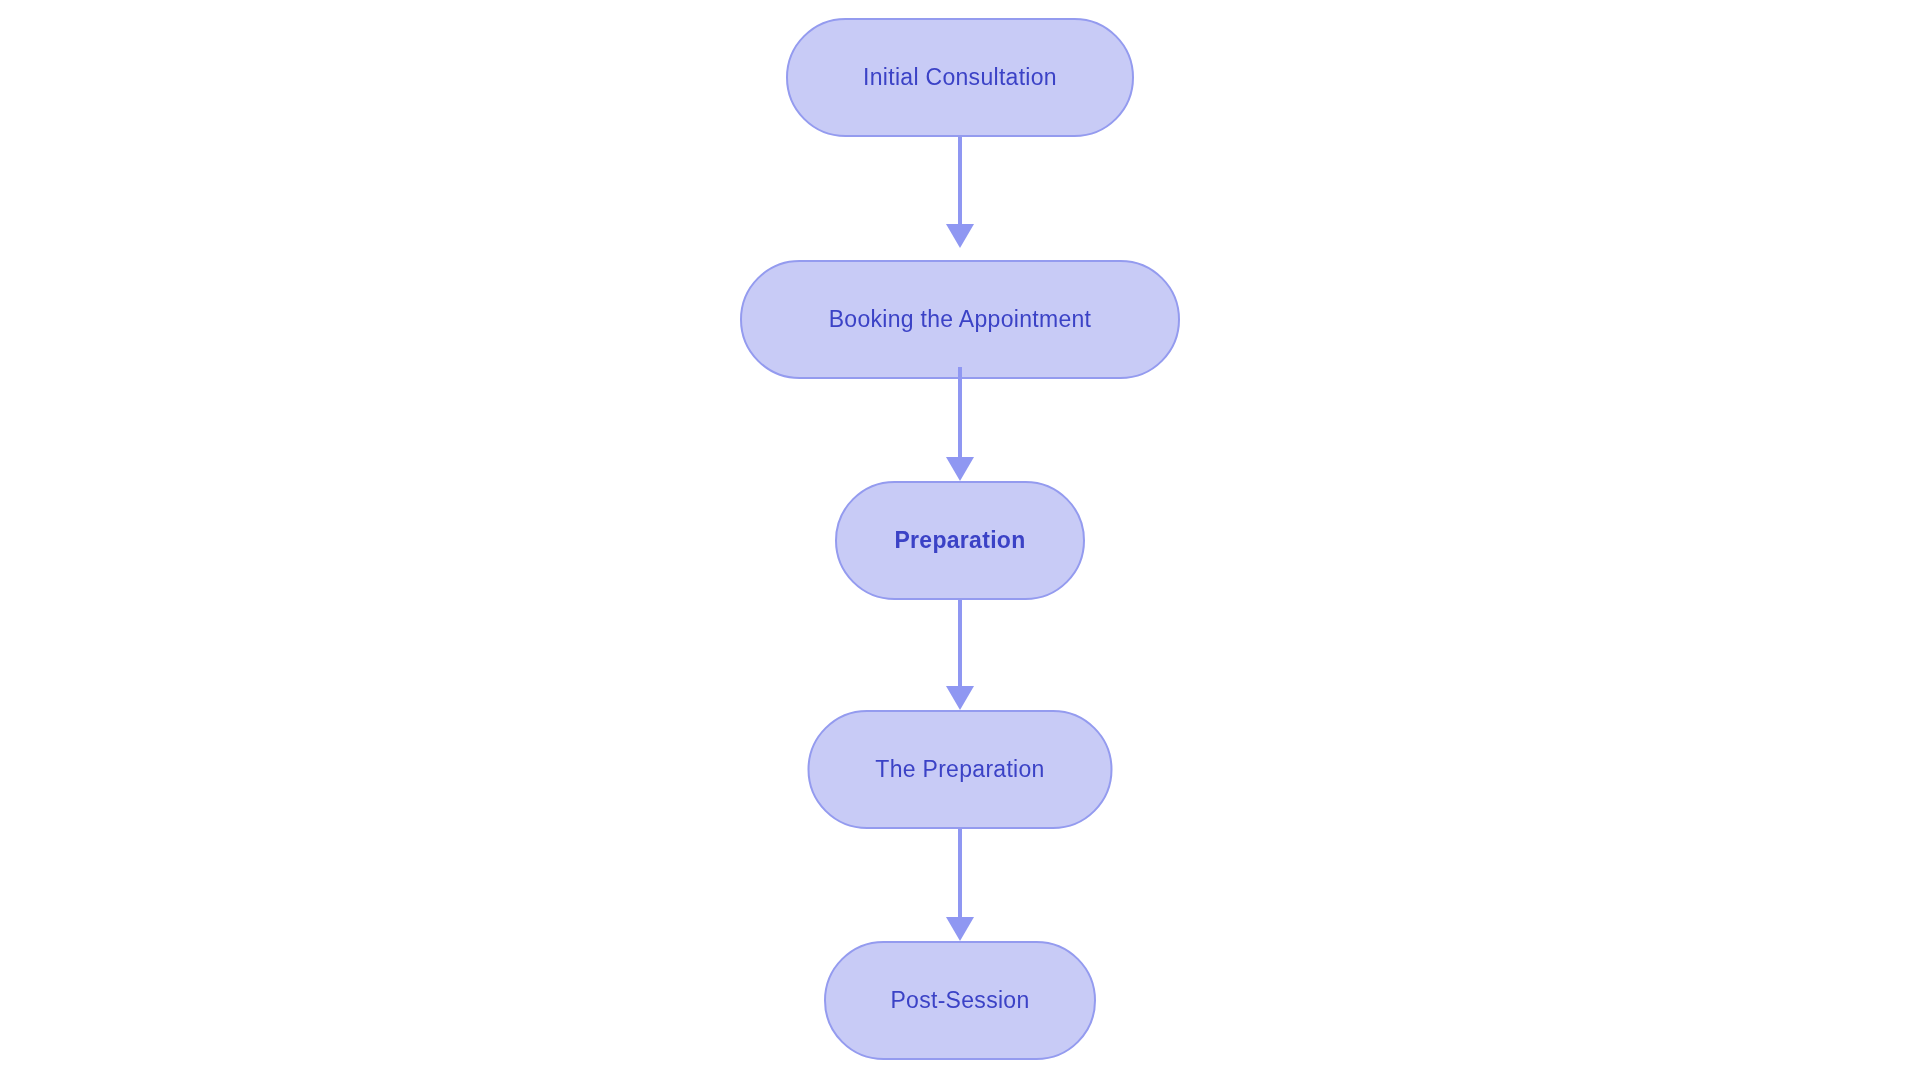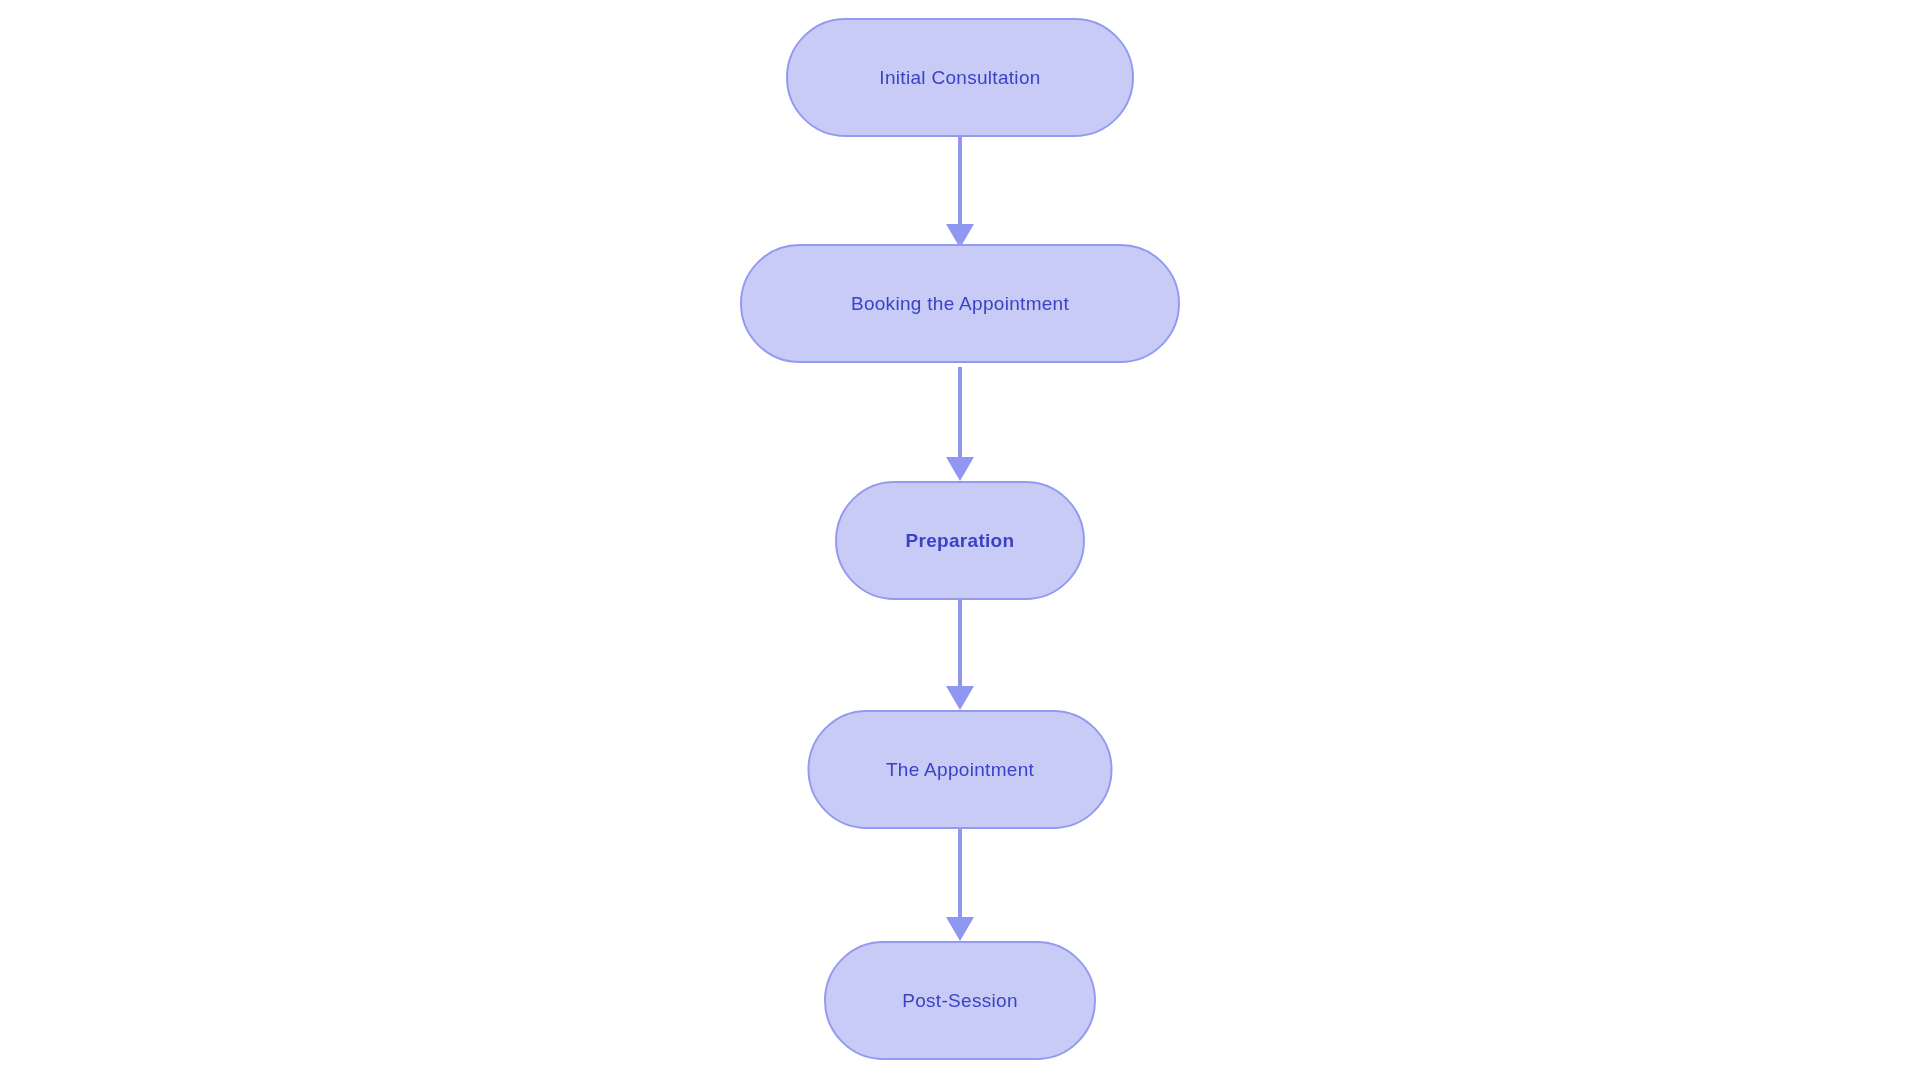--- a/index.html
+++ b/index.html
@@ -21,27 +21,27 @@
     transform: translateX(-50%);
     height: 119px;
     border-radius: 60px;
     background: #c8cbf6;
     border: 2px solid #949bef;
     box-sizing: border-box;
     display: flex;
     align-items: center;
     justify-content: center;
     color: #3b42c6;
-    font-size: 19px;
+    font-size: 23px;
     font-weight: 500;
     letter-spacing: 0.3px;
     white-space: nowrap;
   }
   .n1 { top: 18px;  width: 348px; }
-  .n2 { top: 244px; width: 440px; text-align: right; }
+  .n2 { top: 260px; width: 440px; text-align: right; }
   .n3 { top: 481px; width: 250px; font-weight: bold; }
   .n4 { top: 710px; width: 305px; }
   .n5 { top: 941px; width: 272px; }
 
   .arrow-line {
     position: absolute;
     left: 50%;
     transform: translateX(-50%);
     width: 4px;
     background: #8f97f2;
@@ -86,21 +86,21 @@
   <div class="arrow-head a2-head"></div>
 
   <div class="flow-node n3">
     <span>Preparation</span>
   </div>
 
   <div class="arrow-line a3-line"></div>
   <div class="arrow-head a3-head"></div>
 
   <div class="flow-node n4">
-    <span>The Appointment</span>
+    <span>The Preparation</span>
   </div>
 
   <div class="arrow-line a4-line"></div>
   <div class="arrow-head a4-head"></div>
 
   <div class="flow-node n5">
     <span>Post-Session</span>
   </div>
 
 </div>

